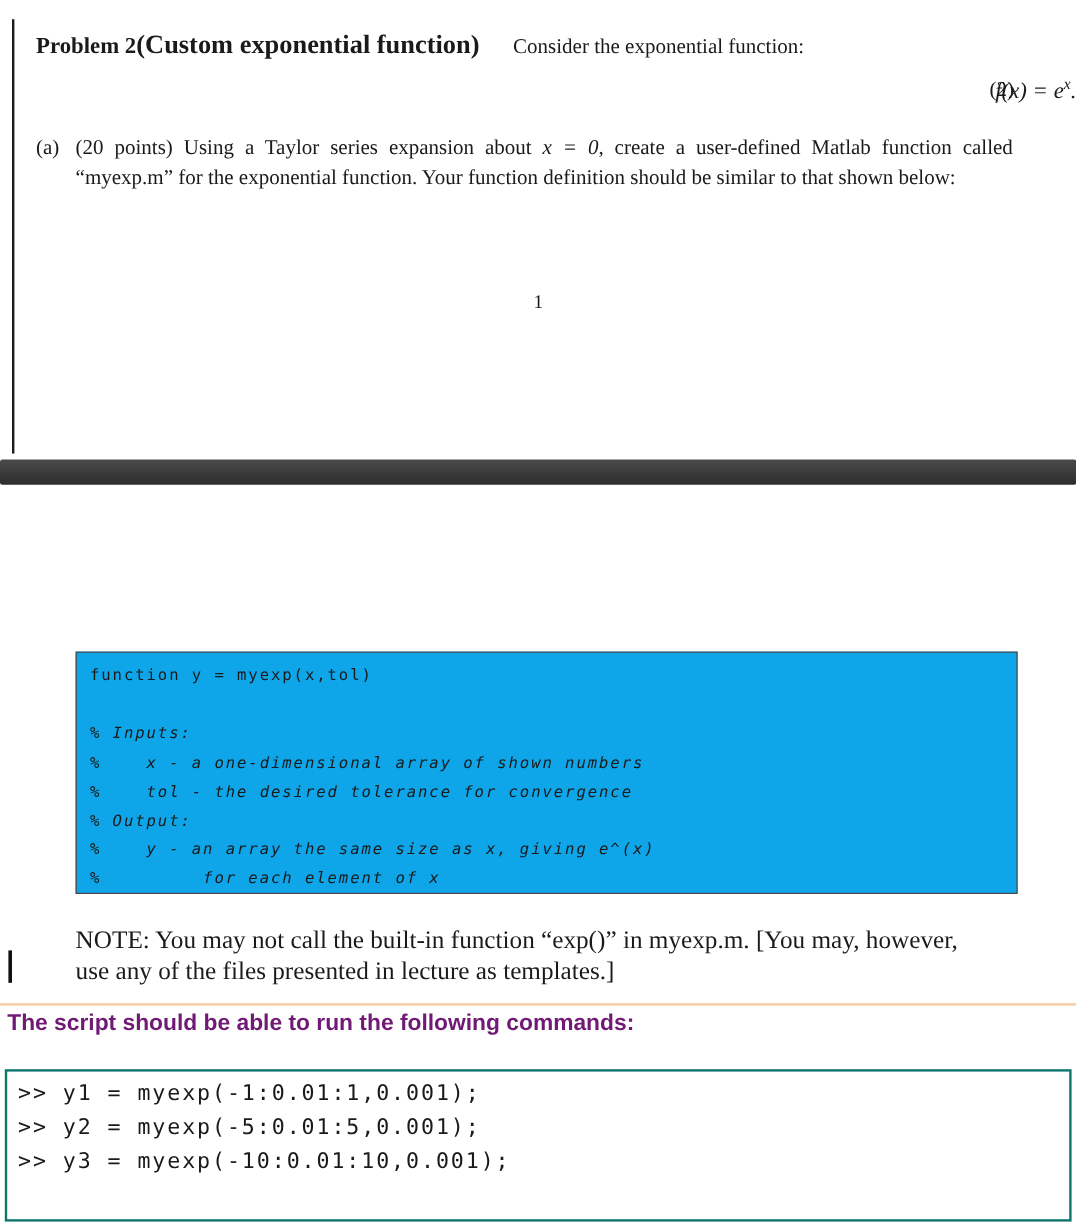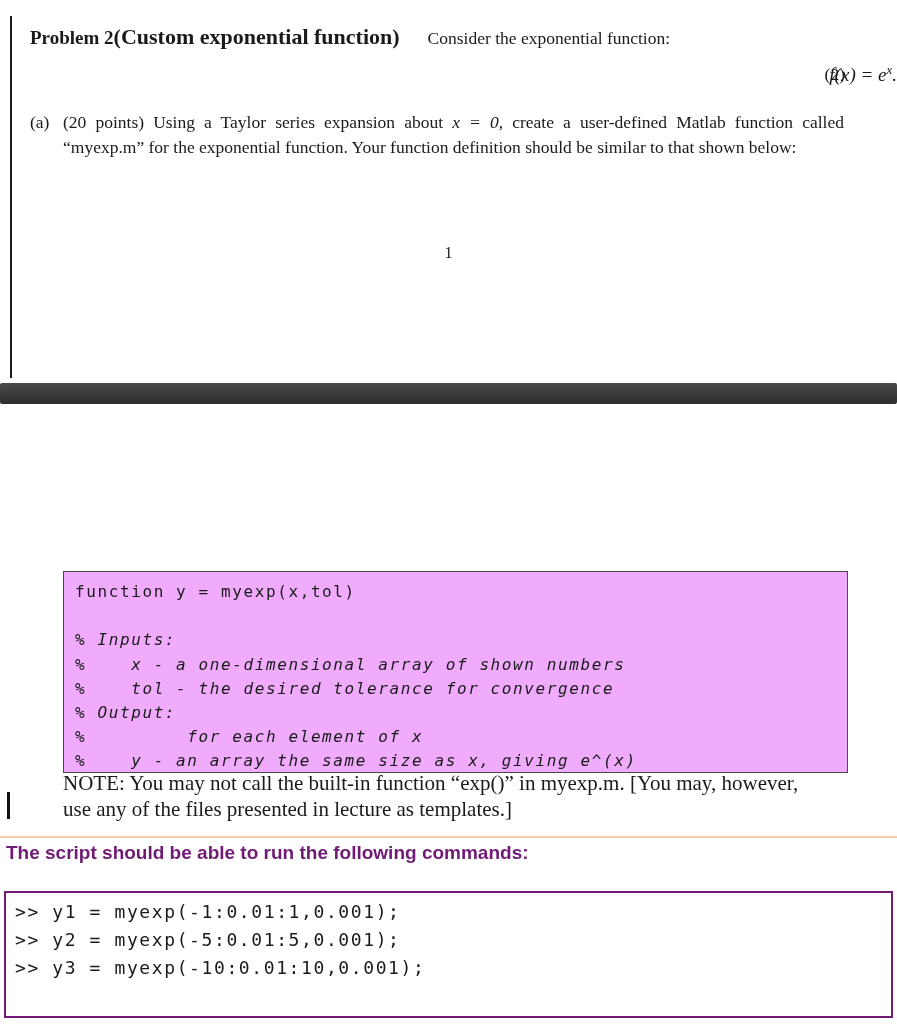--- a/index.html
+++ b/index.html
@@ -53,25 +53,24 @@
   
   .page-gap {
     position: absolute; left: 0; top: 383px; width: 897px; height: 21px;
     background: linear-gradient(#4a4a4a, #2d2d2d);
     border-radius: 2px;
   }
 
   
   .code-box1 {
     position: absolute; left: 63px; top: 543px; width: 785px; height: 202px;
-    border: 1px solid #4a4a4a; background: #f0abfc;
+    border: 1px solid #4a4a4a; background: #0ea5e9;
     font-family: "DejaVu Sans Mono", monospace;
-    font-size: 16px; letter-spacing: 1.6px;
+    font-size: 13px; letter-spacing: 1.6px;
     padding: 8px 0 0 11px;
-    margin-top: 28px;
   }
   .code-line { white-space: pre; line-height: 24.2px; min-height: 24.2px; }
   .code-comment { font-style: italic; }
 
   
   .note {
     position: absolute; left: 63px; top: 770px; width: 784px;
     font-size: 21px; line-height: 26px;
   }
 
@@ -86,21 +85,21 @@
   }
 
   
   .caption {
     position: absolute; left: 6px; top: 842px;
     font-family: "Liberation Sans", sans-serif;
     font-weight: bold; font-size: 19px; color: #701a75;
   }
   .code-box2 {
     position: absolute; left: 4px; top: 891px; width: 889px; height: 127px;
-    border: 2px solid #701a75; background: #fff;
+    border: 2px solid #0f766e; background: #fff;
     font-family: "DejaVu Sans Mono", monospace;
     font-size: 18px; letter-spacing: 1.6px;
     padding: 5px 0 0 9px;
   }
   .cmd-line { white-space: pre; line-height: 28px; min-height: 28px; }
 </style>
 </head>
 <body>
 
 <div class="screen">
@@ -124,22 +123,22 @@
 
   <div class="page-gap"></div>
 
   <div class="code-box1">
     <div class="code-line">function y = myexp(x,tol)</div>
     <div class="code-line"></div>
     <div class="code-line code-comment">% Inputs:</div>
     <div class="code-line code-comment">%    x - a one-dimensional array of shown numbers</div>
     <div class="code-line code-comment">%    tol - the desired tolerance for convergence</div>
     <div class="code-line code-comment">% Output:</div>
+    <div class="code-line code-comment">%    y - an array the same size as x, giving e^(x)</div>
     <div class="code-line code-comment">%         for each element of x</div>
-    <div class="code-line code-comment">%    y - an array the same size as x, giving e^(x)</div>
   </div>
 
   <div class="note">
     <div>NOTE: You may not call the built-in function “exp()” in myexp.m. [You may, however,</div>
     <div>use any of the files presented in lecture as templates.]</div>
   </div>
 
   <div class="cursor-mark"></div>
 
   <div class="divider"></div>

